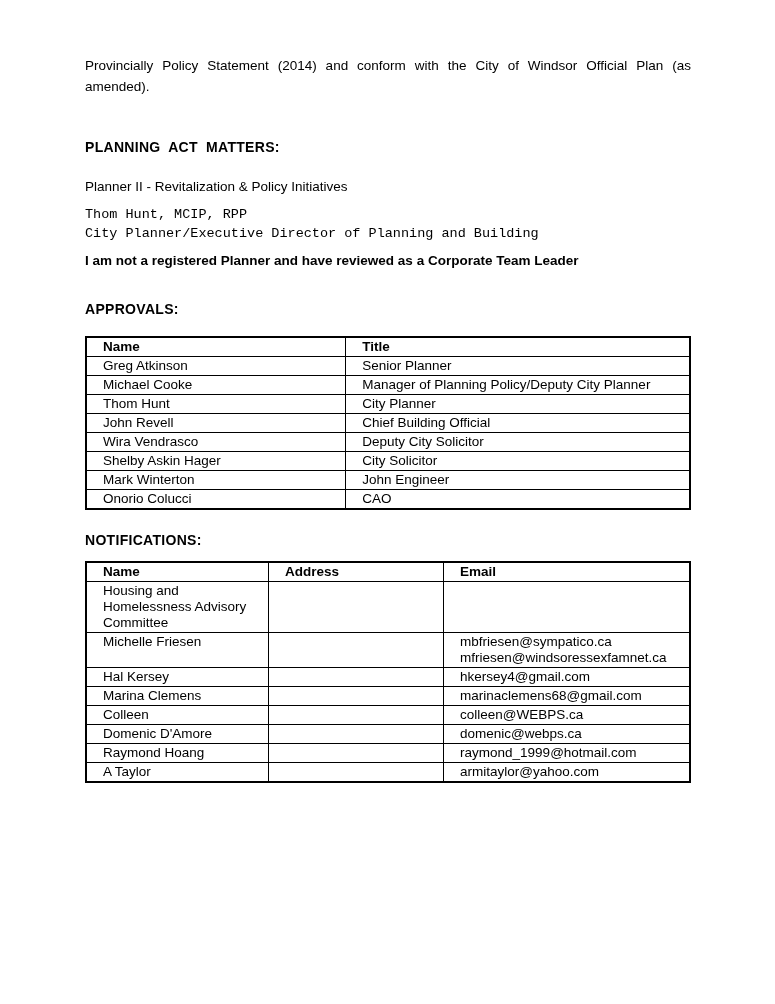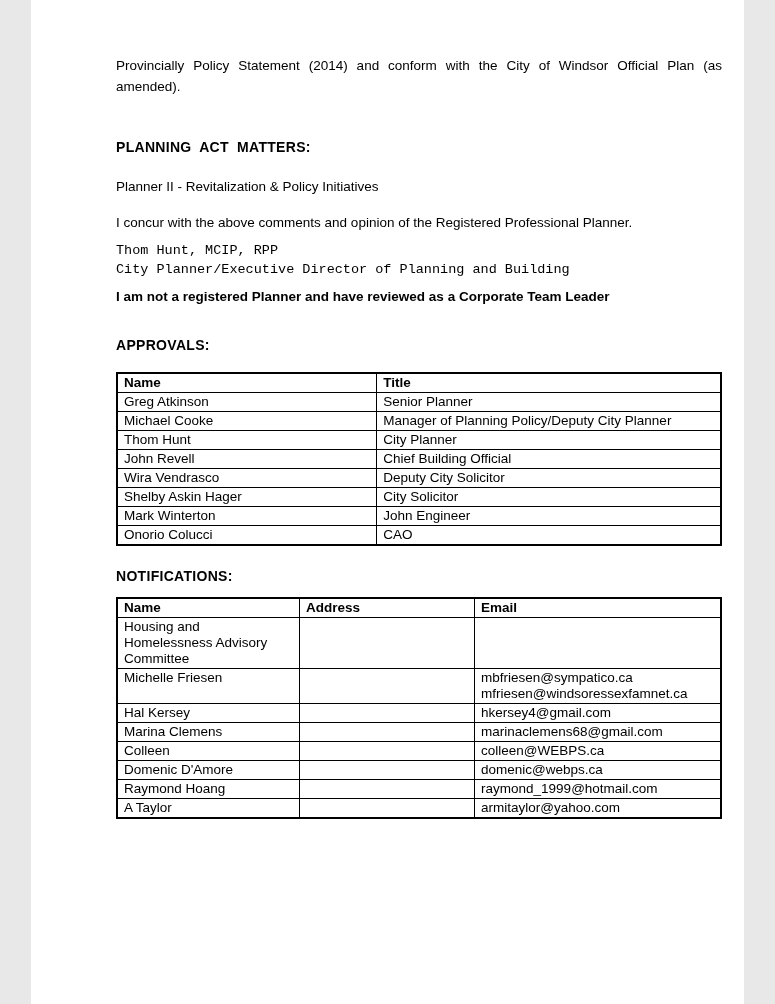--- a/index.html
+++ b/index.html
@@ -1,17 +1,17 @@
 <!DOCTYPE html>
 <html><head>
 <meta charset="utf-8">
 <style>
   html, body { margin: 0; padding: 0; background: #e8e8e8; }
   .page {
-    width: 713px; height: 1004px;
+    width: 775px; height: 1004px;
     margin: 0 auto;
     background: #ffffff;
     color: #000000;
     font-family: "Liberation Sans", "DejaVu Sans", sans-serif;
     font-size: 13.5px;
     position: relative;
     overflow: hidden;
   }
   .content {
     position: absolute;
@@ -47,21 +47,21 @@
     width: 606px;
     table-layout: fixed;
     margin-top: 19px;
   }
   table.doc-table.notif { margin-top: 13px; }
   table.doc-table, table.doc-table th, table.doc-table td {
     border: 1px solid #000;
   }
   table.doc-table { border-width: 2px; }
   table.doc-table th, table.doc-table td {
-    padding: 1px 6px;
+    padding: 1px 16px;
     line-height: 16px;
     font-size: 13.5px;
     text-align: left;
     vertical-align: top;
     font-weight: normal;
     overflow: hidden;
     white-space: normal;
   }
   table.doc-table thead th { font-weight: bold; }
 
@@ -87,21 +87,20 @@
   <div class="content">
 
     <p class="para">Provincially Policy Statement (2014) and conform with the City of Windsor Official Plan (as amended).</p>
 
     <p class="section-heading mt-planning">PLANNING ACT MATTERS:</p>
 
     <div class="sig-block mt-george">
       <div>Planner II - Revitalization &amp; Policy Initiatives</div>
     </div>
 
-    <p class="statement mt-concur">I concur with the above comments and opinion of the Registered Professional Planner.</p>
 
     <div class="sig-block mt-thom">
       <div>Thom Hunt, MCIP, RPP</div>
       <div>City Planner/Executive Director of Planning and Building</div>
     </div>
 
     <p class="statement mt-reviewer">I am not a registered Planner and have reviewed as a Corporate Team Leader</p>
 
 
     <p class="section-heading mt-approvals">APPROVALS:</p>

